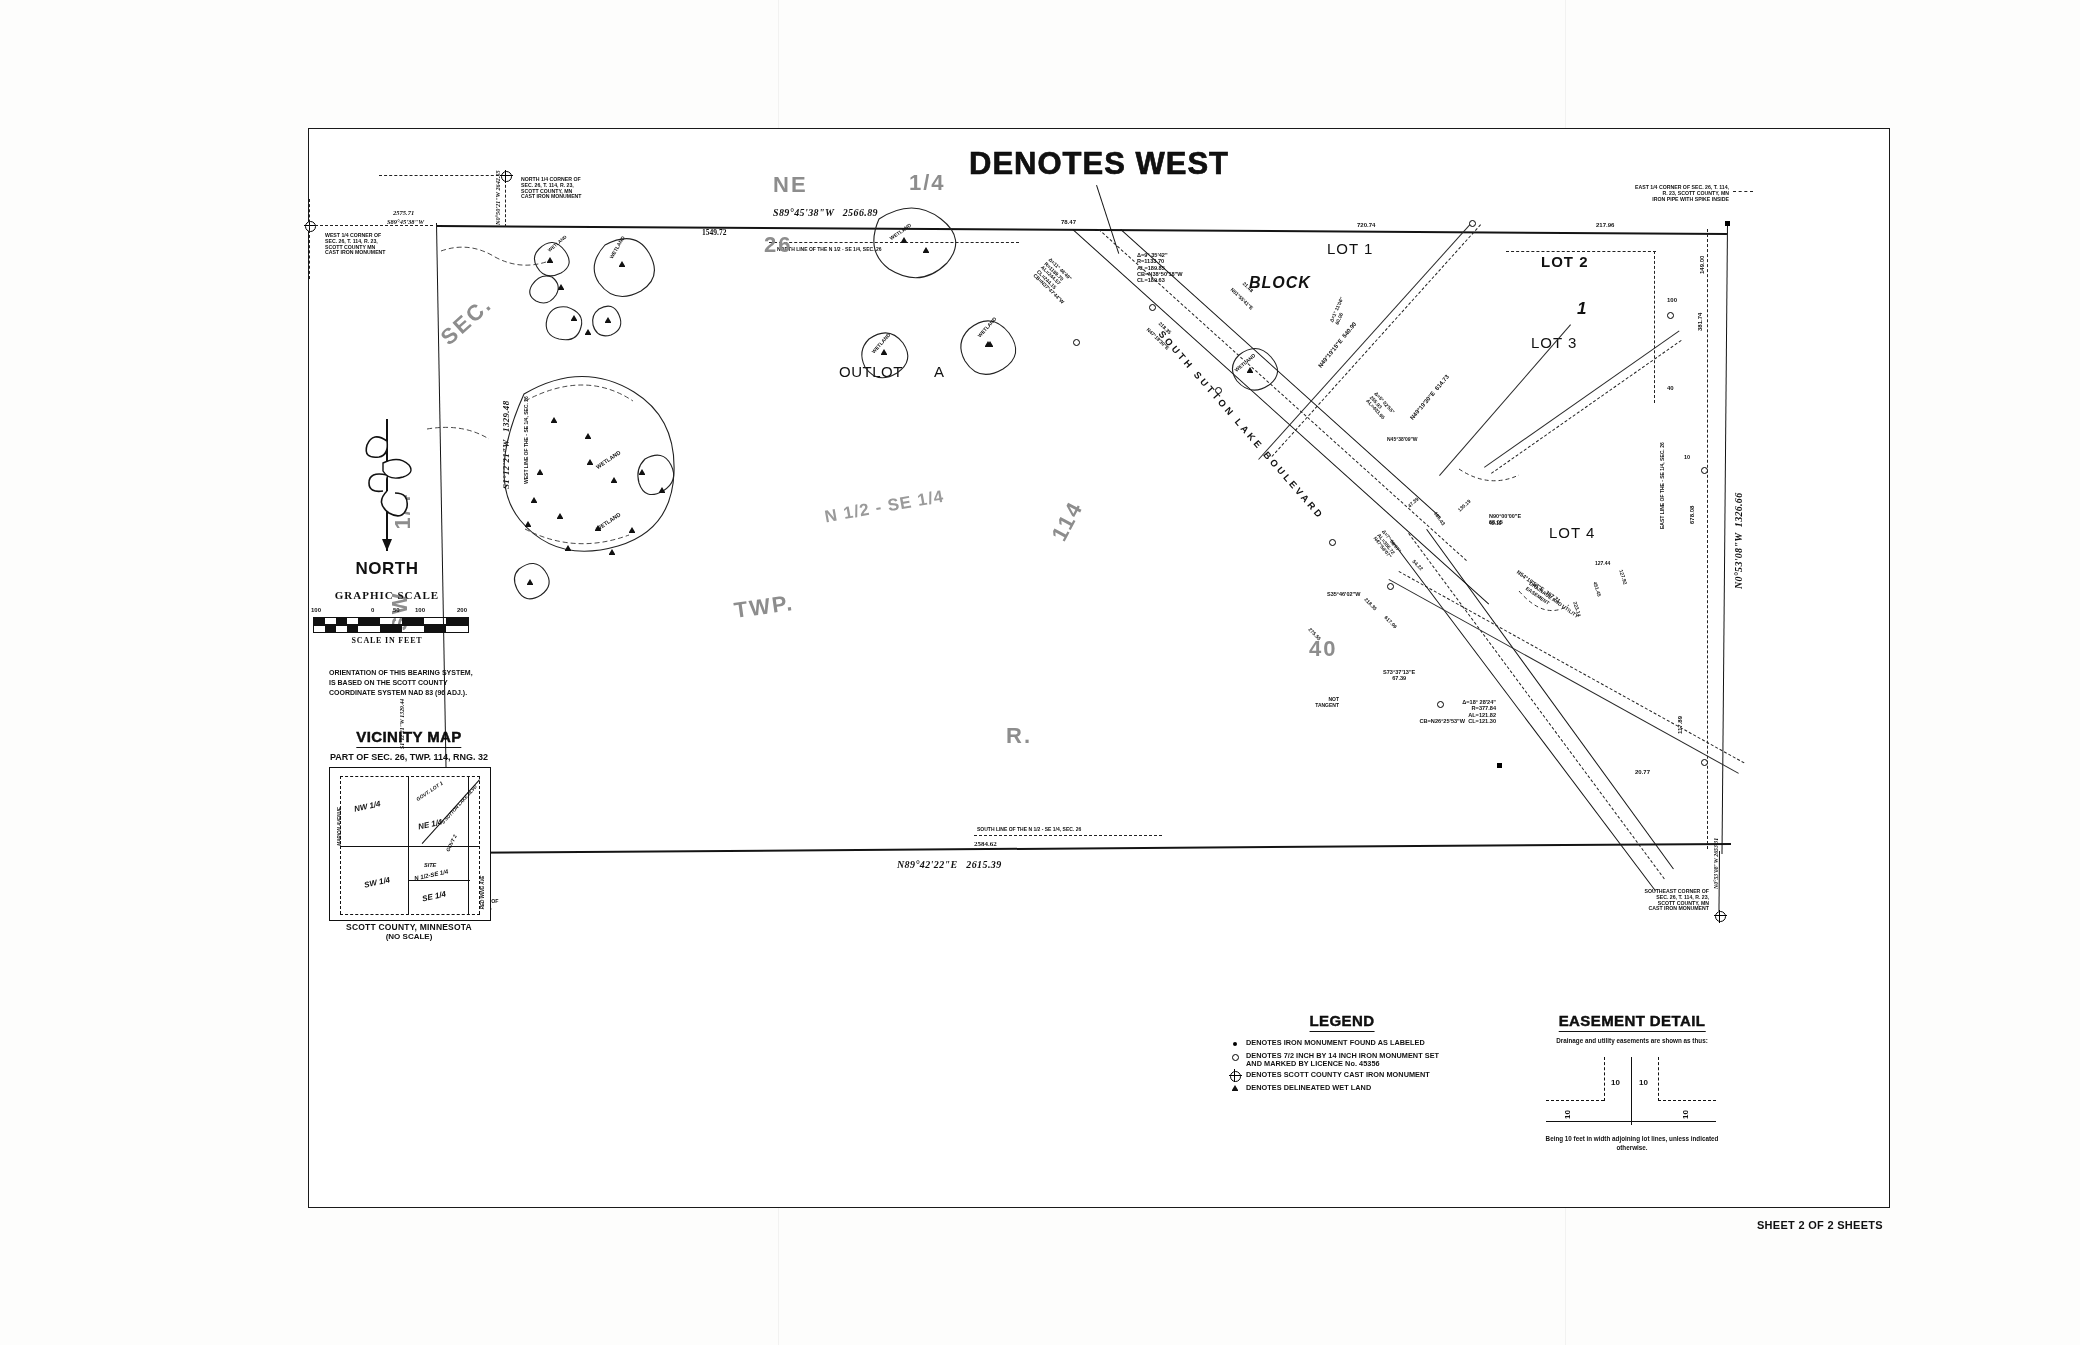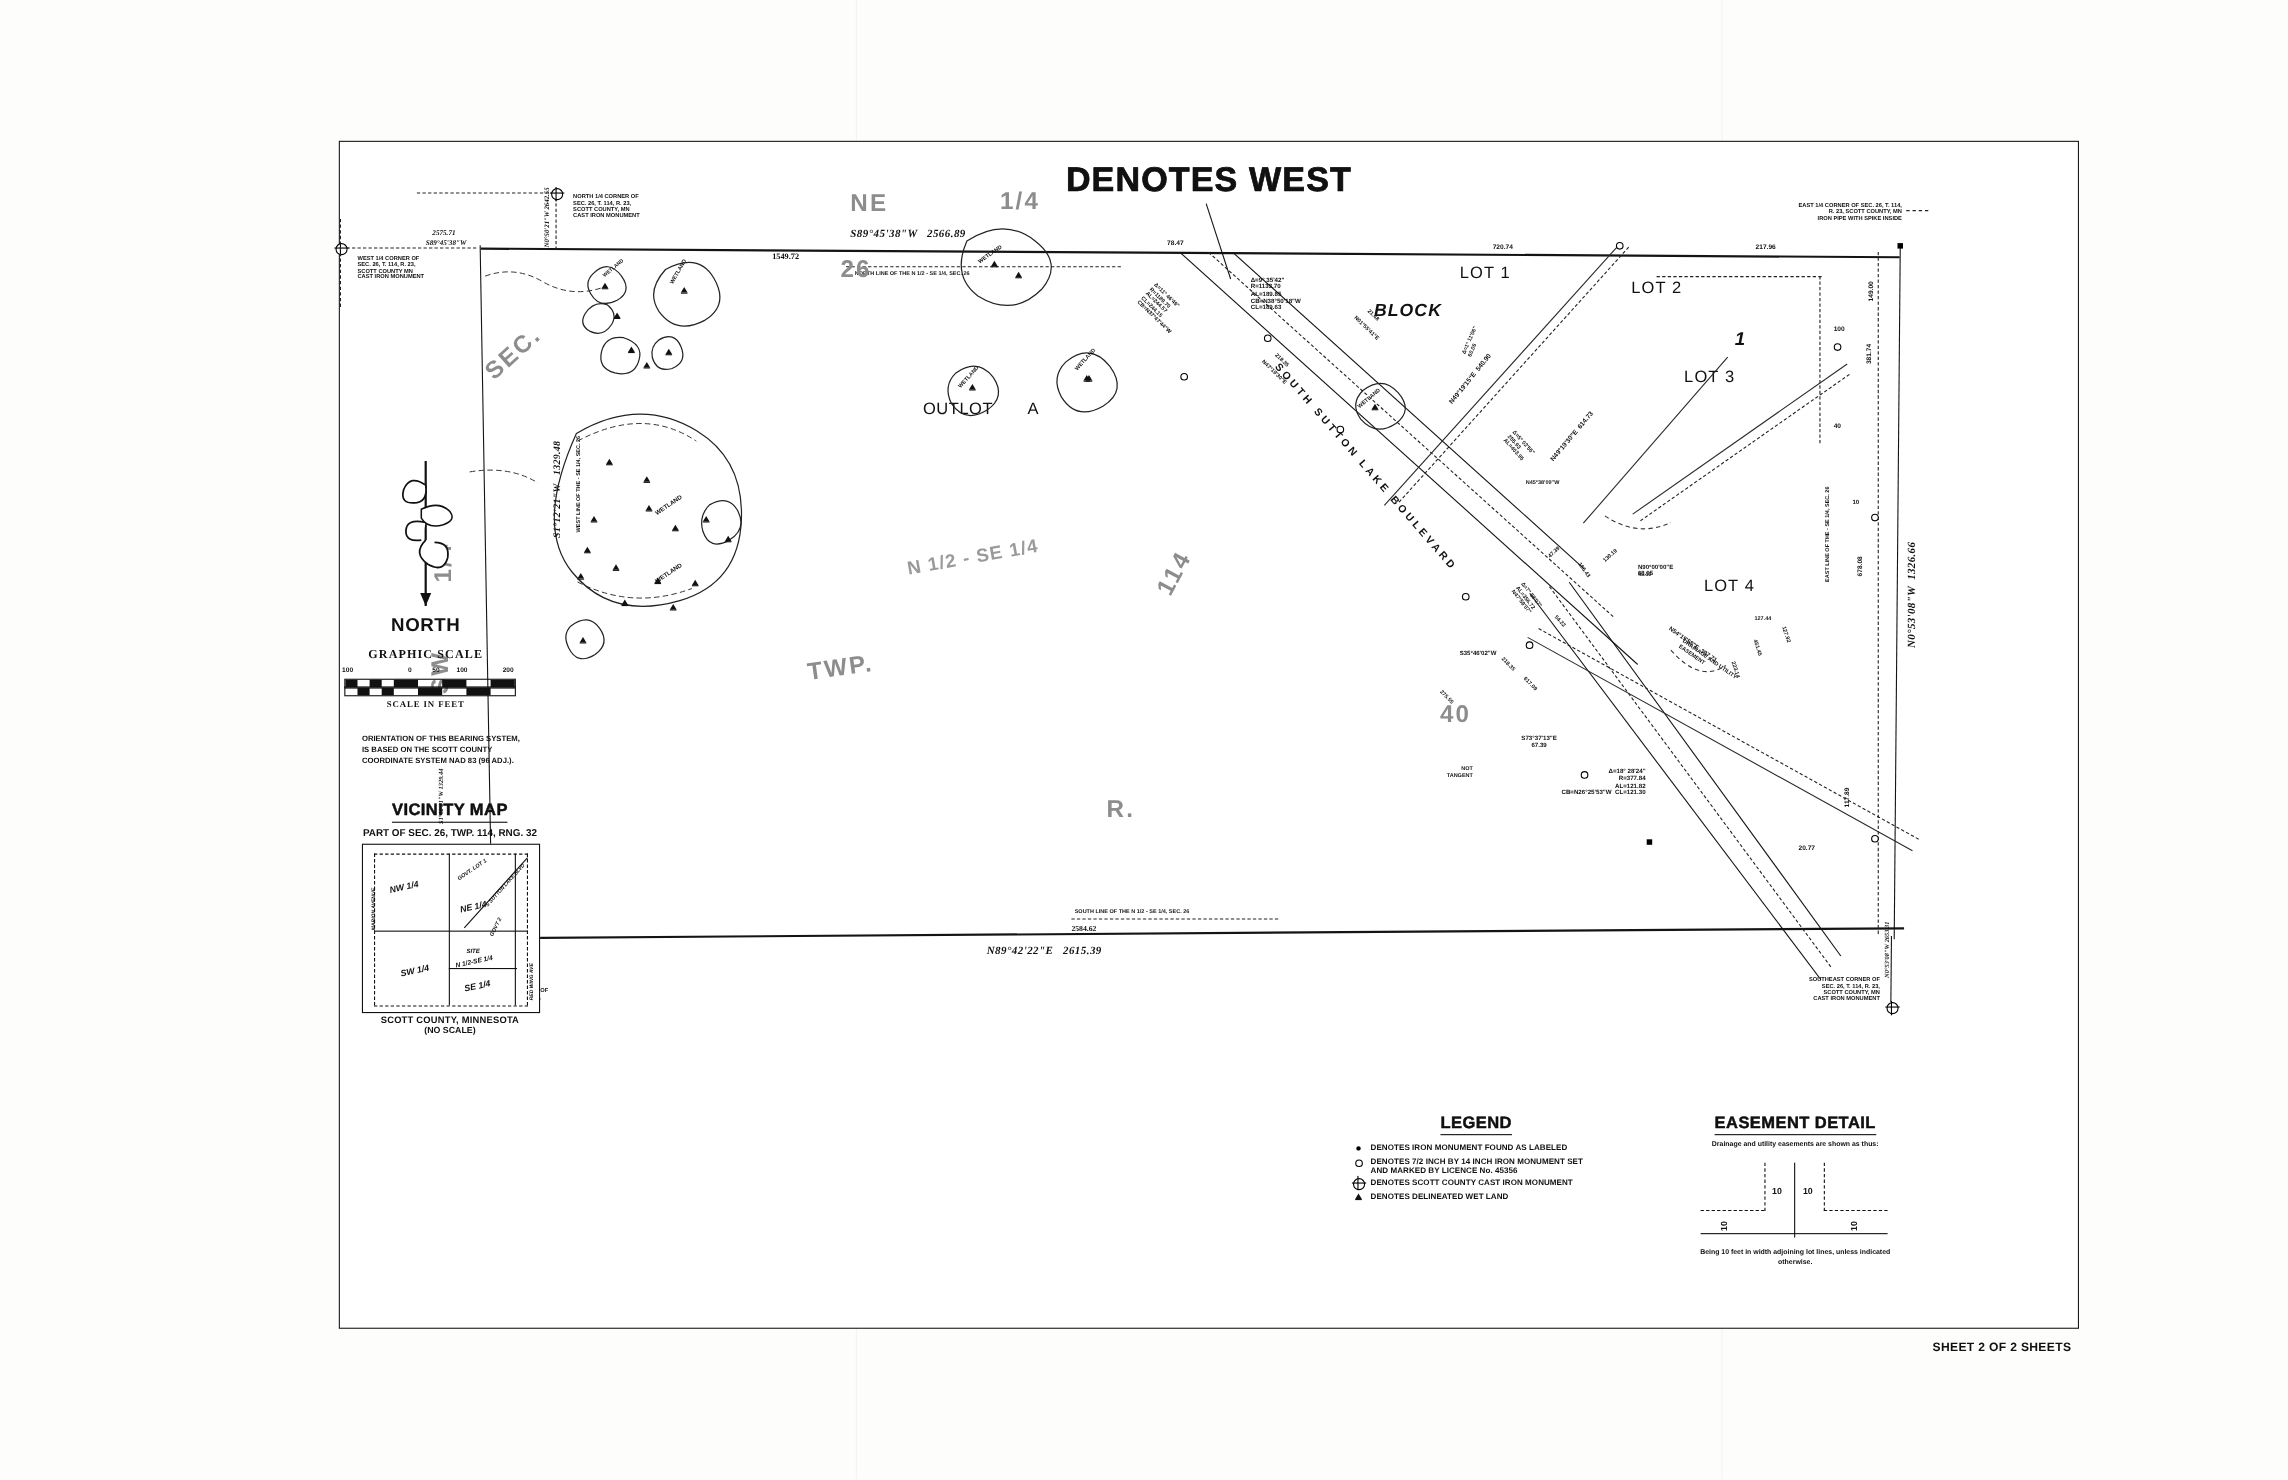--- a/index.html
+++ b/index.html
@@ -200,21 +200,21 @@
 TANGENT</div>
   <div class="t mt5" style="left:1074px;top:540px;font-size:5.6px;text-align:center;">S73°37'13"E
 67.39</div>
 
   <div class="t mt5" style="left:840px;top:198px;font-size:5px;transform:rotate(44deg);transform-origin:left top;">N47°19'30"E</div>
   <div class="t mt5" style="left:852px;top:192px;font-size:5px;transform:rotate(44deg);transform-origin:left top;">218.35</div>
   <div class="t mt5" style="left:924px;top:158px;font-size:5px;transform:rotate(44deg);transform-origin:left top;">N01°55'41"E</div>
   <div class="t mt5" style="left:936px;top:152px;font-size:5px;transform:rotate(44deg);transform-origin:left top;">21.48</div>
 
   <div class="t big-lbl" style="left:1018px;top:112px;">LOT 1</div>
-  <div class="t big-lbl" style="left:1174px;top:125px;">LOT 2</div>
+  <div class="t big-lbl" style="left:1232px;top:125px;font-weight:bold;">LOT 2</div>
   <div class="t big-lbl" style="left:1222px;top:206px;">LOT 3</div>
   <div class="t big-lbl" style="left:1240px;top:396px;">LOT 4</div>
   <div class="t" style="left:940px;top:145px;font-size:16px;font-style:italic;font-weight:bold;letter-spacing:1px;">BLOCK</div>
   <div class="t" style="left:1268px;top:170px;font-size:17px;font-style:italic;font-weight:bold;">1</div>
 
   <div class="ln ln-thin" style="left:1164px;top:93px;width:320px;transform:rotate(132deg);"></div>
   <div class="dash" style="left:1172px;top:96px;width:312px;transform:rotate(132deg);"></div>
   <div class="dashv" style="left:1345px;top:122px;height:152px;"></div>
   <div class="dash" style="left:1197px;top:122px;width:150px;"></div>
   <div class="ln ln-thin" style="left:1262px;top:196px;width:200px;transform:rotate(131deg);"></div>

